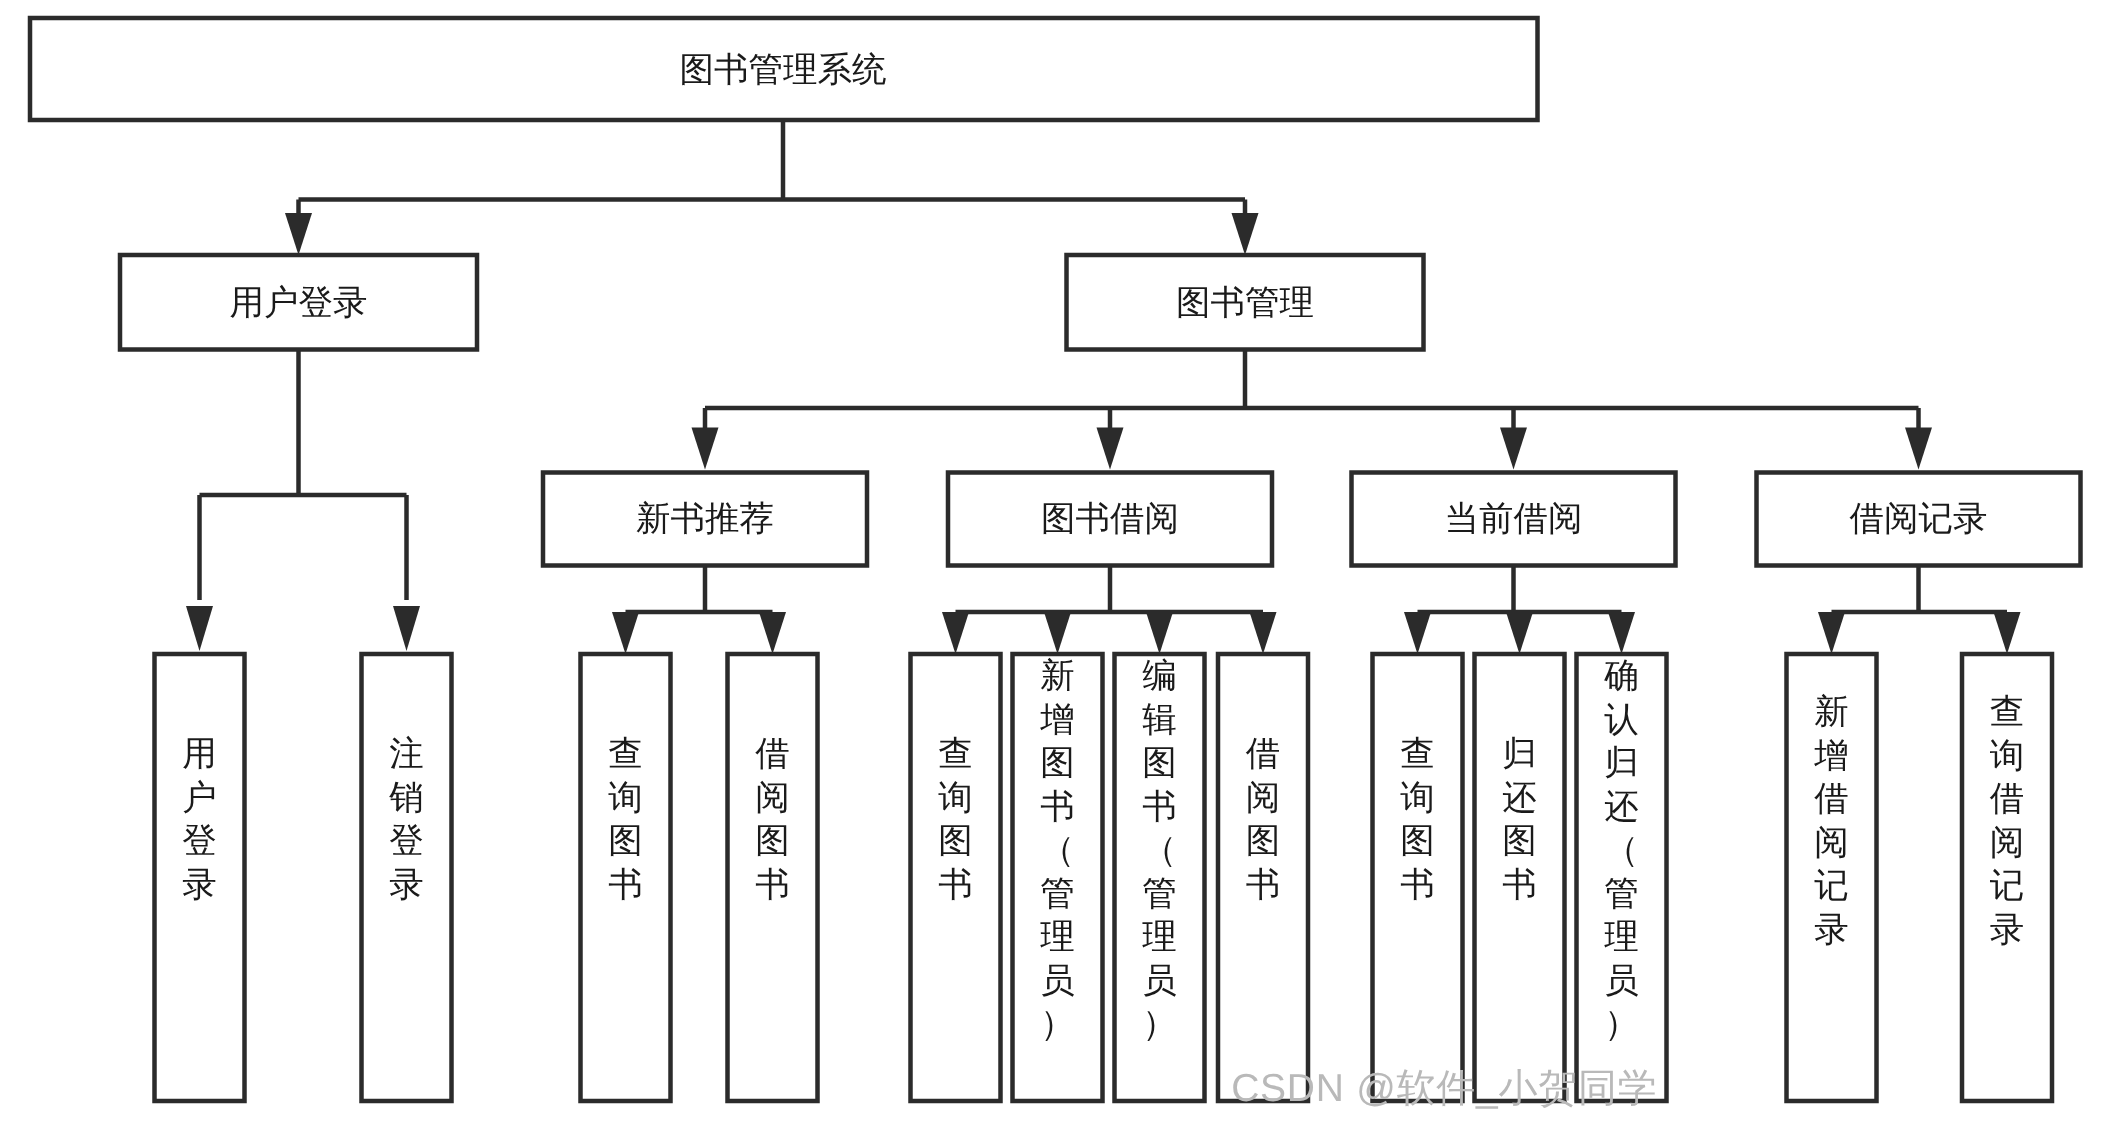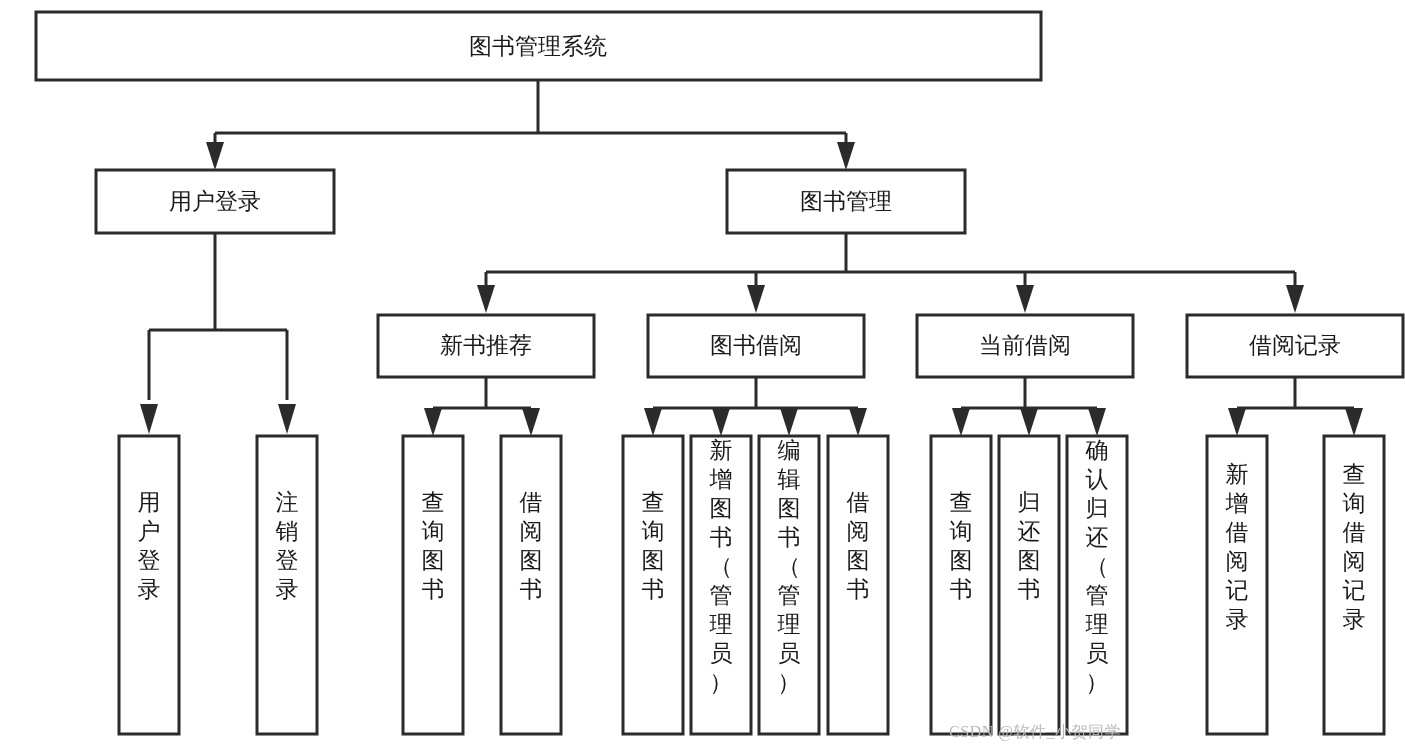--- a/index.html
+++ b/index.html
@@ -9,21 +9,21 @@
   }
   body {
     width: 1405px;
     height: 747px;
     font-family: "Liberation Sans", "DejaVu Sans", sans-serif;
     overflow: hidden;
     position: relative;
   }
   #diagram-root {
     position: absolute;
-    left: 16px;
+    left: 0;
     top: 0;
     width: 1119px;
     height: 747px;
   }
   svg.flow {
     display: block;
     width: 1405px;
     height: 747px;
   }
   .node-rect {
@@ -51,22 +51,22 @@
   .node-label-v {
     font-family: "Liberation Sans", "DejaVu Sans", sans-serif;
     font-size: 23px;
     fill: #1a1a1a;
     text-anchor: middle;
   }
   .watermark {
     position: absolute;
     right: 14px;
     bottom: 4px;
-    font-family: Liberation Serif, serif;
-    font-size: 16px;
+    font-family: Liberation Sans, sans-serif;
+    font-size: 26px;
     color: #b9b9b9;
     white-space: nowrap;
     letter-spacing: 0.5px;
     pointer-events: none;
   }
 </style>
 </head>
 <body>
 
 <div id="diagram-root">

